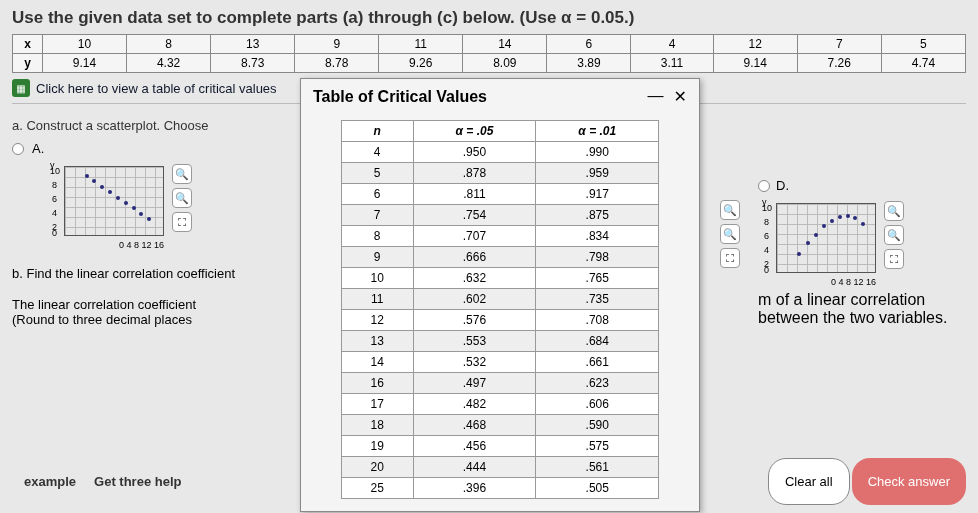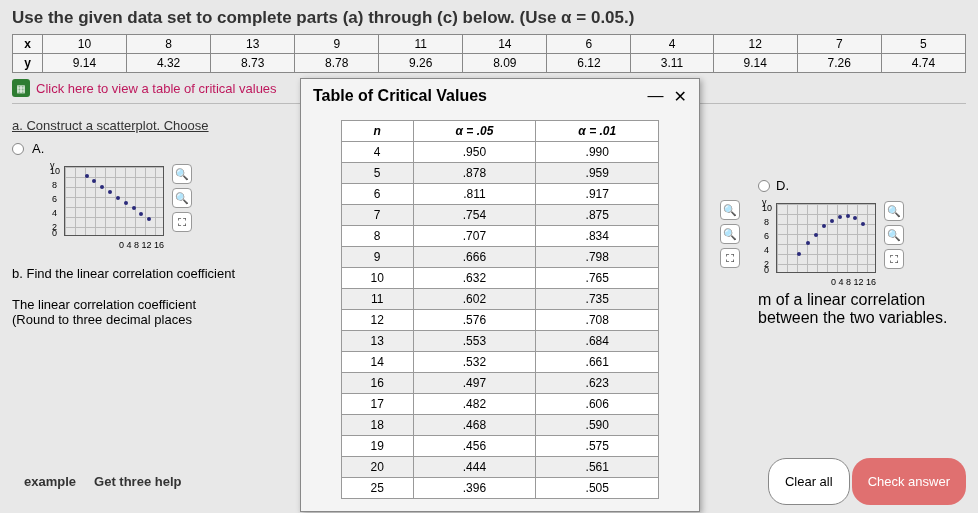--- a/index.html
+++ b/index.html
@@ -4,40 +4,40 @@
 <style>
 * { box-sizing: border-box; margin: 0; padding: 0; font-family: Arial, sans-serif; }
 body { width: 978px; height: 513px; background: #e8e8e8; overflow: hidden; position: relative; }
 .main { padding: 8px 12px; position: relative; height: 100%; }
 .instruction { font-size: 17px; font-weight: bold; color: #333; margin-bottom: 6px; }
 .data-table { border-collapse: collapse; width: 100%; margin-bottom: 6px; }
 .data-table td, .data-table th { border: 1px solid #888; padding: 2px 8px; text-align: center; font-size: 12px; background: #f5f5f5; }
 .data-table .lbl { font-weight: bold; width: 30px; }
 .link-row { display: flex; align-items: center; gap: 6px; margin: 6px 0; }
 .link-icon { width: 18px; height: 18px; background: #2e7d32; border-radius: 3px; display: flex; align-items: center; justify-content: center; color: #fff; font-size: 10px; }
-.link-text { font-size: 13px; color: #be185d; }
-.section { margin-top: 14px; font-size: 13px; color: #333; text-decoration: underline; }
+.link-text { font-size: 13px; color: #0f172a; }
+.section { margin-top: 14px; font-size: 13px; color: #333; }
 .opt-row { margin-top: 8px; display: flex; align-items: flex-start; gap: 8px; }
 .radio { width: 12px; height: 12px; border: 1px solid #888; border-radius: 50%; margin-top: 2px; background: #fff; }
 .opt-label { font-size: 13px; }
 .mini-chart { position: relative; width: 120px; height: 90px; margin: 4px 0 4px 14px; }
 .mini-chart .grid { position: absolute; left: 18px; top: 6px; right: 2px; bottom: 14px; background: repeating-linear-gradient(to right, #bbb 0 1px, transparent 1px 10px), repeating-linear-gradient(to bottom, #bbb 0 1px, transparent 1px 10px); border: 1px solid #555; }
 .mini-chart .yl { position: absolute; left: 4px; top: 0; font-size: 9px; }
 .mini-chart .xl { position: absolute; bottom: 0; right: 2px; font-size: 9px; }
 .chart-tools { position: absolute; right: -26px; top: 4px; display: flex; flex-direction: column; gap: 4px; }
 .tool-btn { width: 20px; height: 20px; border: 1px solid #999; border-radius: 4px; background: #fff; font-size: 11px; display: flex; align-items: center; justify-content: center; cursor: pointer; }
 .partb { margin-top: 12px; font-size: 13px; }
 .bottom-bar { position: absolute; bottom: 8px; left: 12px; right: 0; padding: 0 12px; display: flex; align-items: center; justify-content: space-between; }
 .bottom-left { display: flex; gap: 18px; font-size: 13px; color: #333; }
 .bottom-right { display: flex; gap: 2px; }
 .btn-clear { padding: 6px 16px; border: 1px solid #888; border-radius: 18px; background: #fff; font-size: 13px; cursor: pointer; }
 .btn-check { padding: 16px 16px; border: none; border-radius: 18px; background: #e07070; color: #fff; font-size: 13px; cursor: pointer; }
 
 .modal { position: absolute; top: 78px; left: 300px; width: 400px; background: #f4f4f4; border: 1px solid #888; box-shadow: 2px 2px 6px rgba(0,0,0,0.3); }
-.modal-head { display: flex; justify-content: space-between; padding: 8px 12px; gap: 44px; }
+.modal-head { display: flex; justify-content: space-between; align-items: center; padding: 8px 12px; gap: 44px; }
 .modal-title { font-size: 16px; font-weight: bold; }
 .modal-ctrl { display: flex; gap: 10px; font-size: 16px; }
 .modal-ctrl span { cursor: pointer; }
 .crit-table { margin: 6px auto 12px; border-collapse: collapse; width: 80%; }
 .crit-table th, .crit-table td { border: 1px solid #999; padding: 3px 10px; text-align: center; font-size: 12px; background: #fff; }
 .crit-table th { font-style: italic; }
 .crit-table tr:nth-child(even) td { background: #eee; }
 .chart-d-block { position: absolute; top: 178px; right: 30px; width: 190px; }
 .dot { position:absolute; width:4px; height:4px; background:#2a2a7a; border-radius:50%; }
 </style>
@@ -64,21 +64,21 @@
           <td>5</td>
         </tr>
     <tr id="row-y">
           <td class="lbl">y</td>
           <td>9.14</td>
           <td>4.32</td>
           <td>8.73</td>
           <td>8.78</td>
           <td>9.26</td>
           <td>8.09</td>
-          <td>6.12</td>
+          <td>3.89</td>
           <td>3.11</td>
           <td>9.14</td>
           <td>7.26</td>
           <td>4.74</td>
         </tr>
   </tbody>
     </table>
 
   <div class="link-row">
     <div class="link-icon">▦</div>

